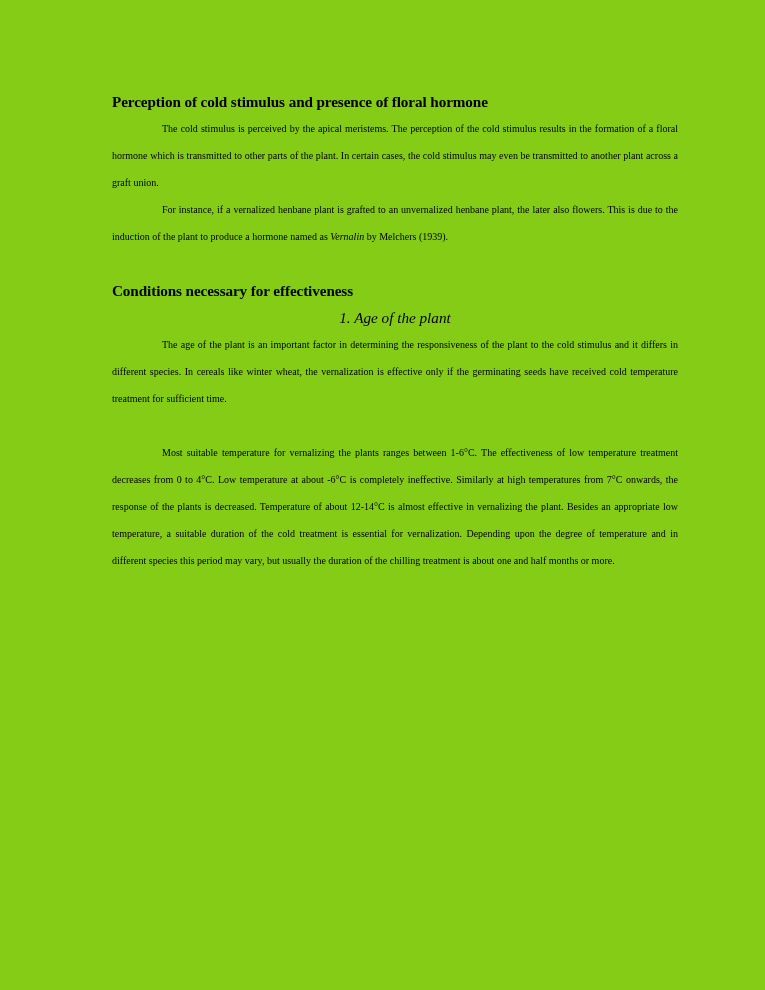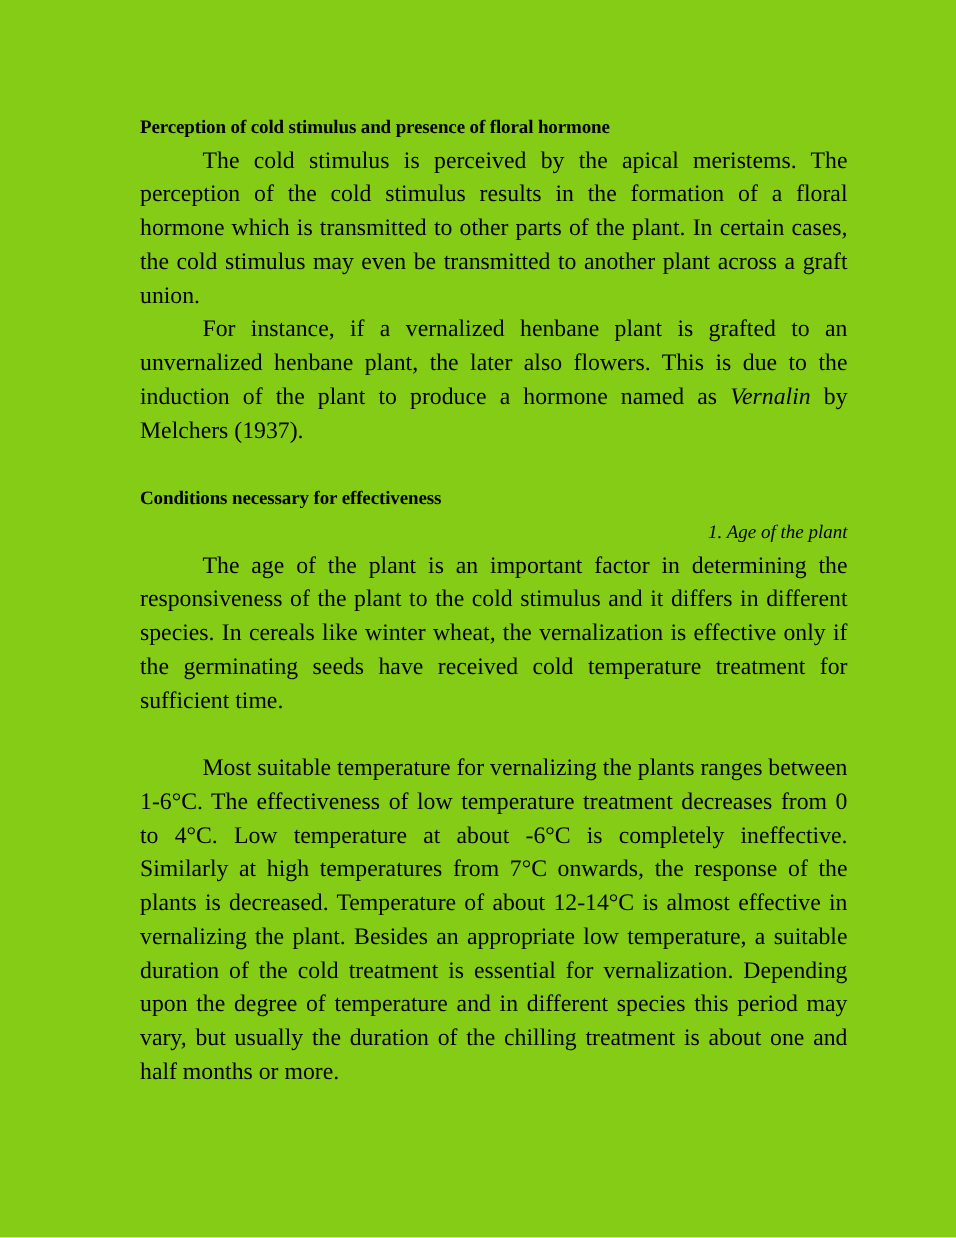--- a/index.html
+++ b/index.html
@@ -32,24 +32,24 @@
     margin: 0;
     text-align: left;
     letter-spacing: -0.1px;
   }
   .sub-heading {
     font-size: 15.2px;
     font-style: italic;
     font-weight: normal;
     line-height: 27px;
     margin: 0;
-    text-align: right;
+    text-align: center;
   }
   .para {
-    font-size: 19px;
+    font-size: 10px;
     line-height: 27px;
     margin: 0;
     text-align: justify;
     text-justify: inter-word;
     text-indent: 50px;
     hyphens: none;
   }
   .spacer {
     height: 27px;
   }
@@ -60,21 +60,21 @@
 </head>
 <body>
 
 <div class="page">
   <div class="content">
 
     <h1 class="doc-heading">Perception of cold stimulus and presence of floral hormone</h1>
 
     <p class="para">The cold stimulus is perceived by the apical meristems.  The perception of the cold stimulus results in the formation of a floral hormone which is transmitted to other parts of the plant.  In certain cases, the cold stimulus may even be transmitted to another plant across a graft union.</p>
 
-    <p class="para"><span>For instance, if a vernalized henbane plant is grafted to an unvernalized henbane plant, the later also flowers. This is due to the induction of the plant to produce a hormone named as </span><i>Vernalin</i><span> by Melchers (1937).</span></p>
+    <p class="para"><span>For instance, if a vernalized henbane plant is grafted to an unvernalized henbane plant, the later also flowers. This is due to the induction of the plant to produce a hormone named as </span><i>Vernalin</i><span> by Melchers (1939).</span></p>
 
     <div class="spacer"></div>
 
     <h1 class="doc-heading">Conditions necessary for effectiveness</h1>
 
     <h2 class="sub-heading">1.  Age of the plant</h2>
 
     <p class="para">The age of the plant is an important factor in determining the responsiveness of the plant to the cold stimulus and it differs in different species. In cereals like winter wheat, the vernalization is effective only if the germinating seeds have received cold temperature treatment for sufficient time.</p>
 
 

